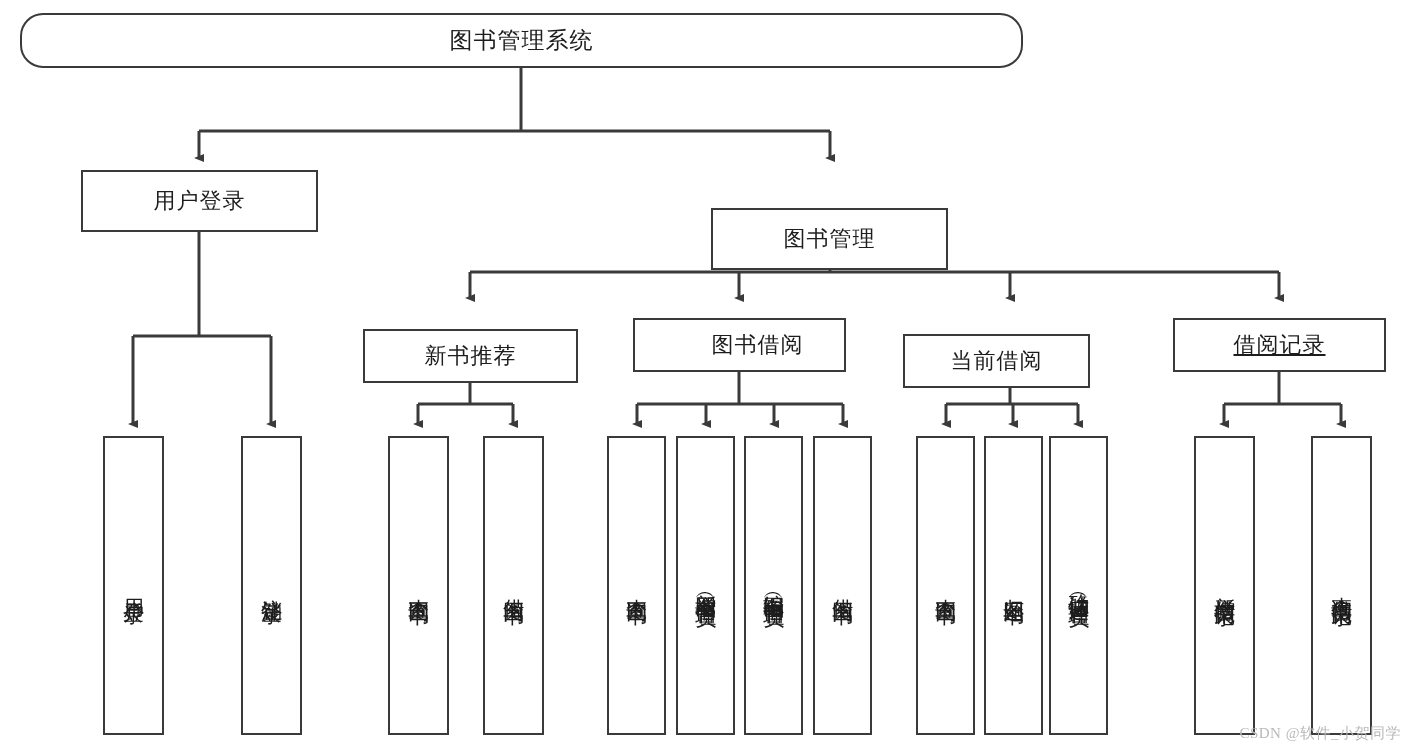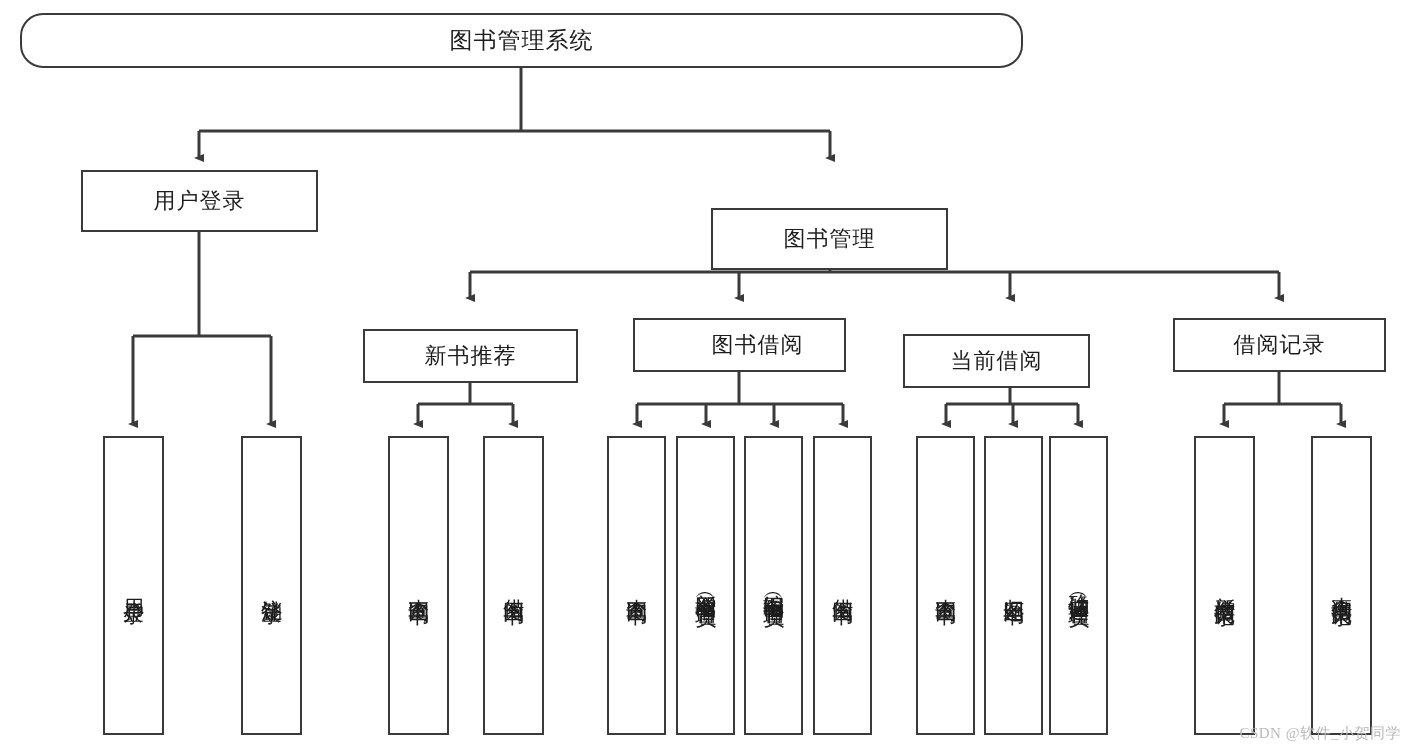--- a/index.html
+++ b/index.html
@@ -146,21 +146,21 @@
 
   <div class="node h" style="left:363px; top:318px; width:215px; height:54px;margin-top:11px;">
     <span>新书推荐</span>
   </div>
   <div class="node h" style="left:633px; top:318px; width:213px; height:54px;padding-left:36px;">
     <span>图书借阅</span>
   </div>
   <div class="node h" style="left:903px; top:334px; width:187px; height:54px;">
     <span>当前借阅</span>
   </div>
-  <div class="node h" style="left:1173px; top:318px; width:213px; height:54px;">
+  <div class="node h" style="left:1173px; top:318px; width:213px; height:54px;text-decoration:underline;">
     <span>借阅记录</span>
   </div>
 
   <div class="node v" style="left:103px; top:436px; width:61px; height:299px;">
     <span class="vtext">用户登录</span>
   </div>
   <div class="node v" style="left:241px; top:436px; width:61px; height:299px;">
     <span class="vtext">注销登录</span>
   </div>
 

